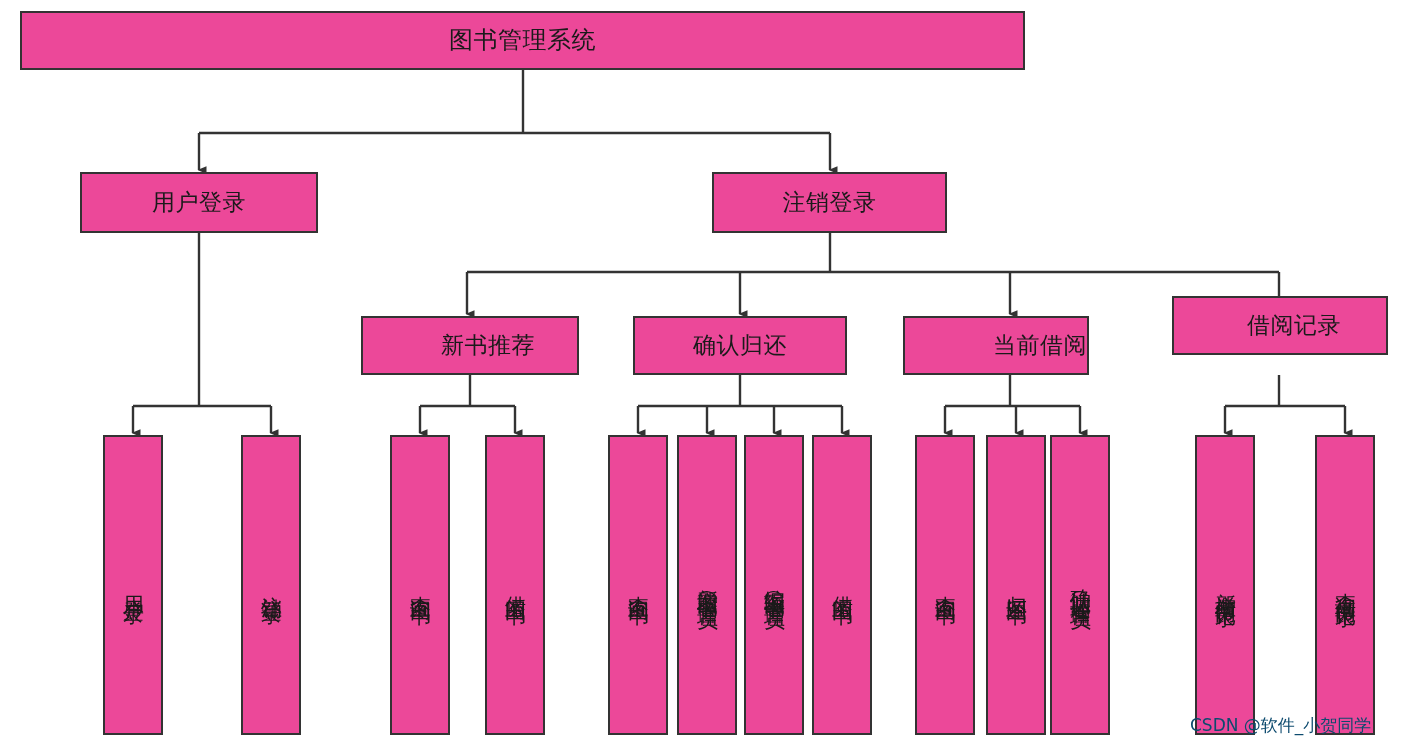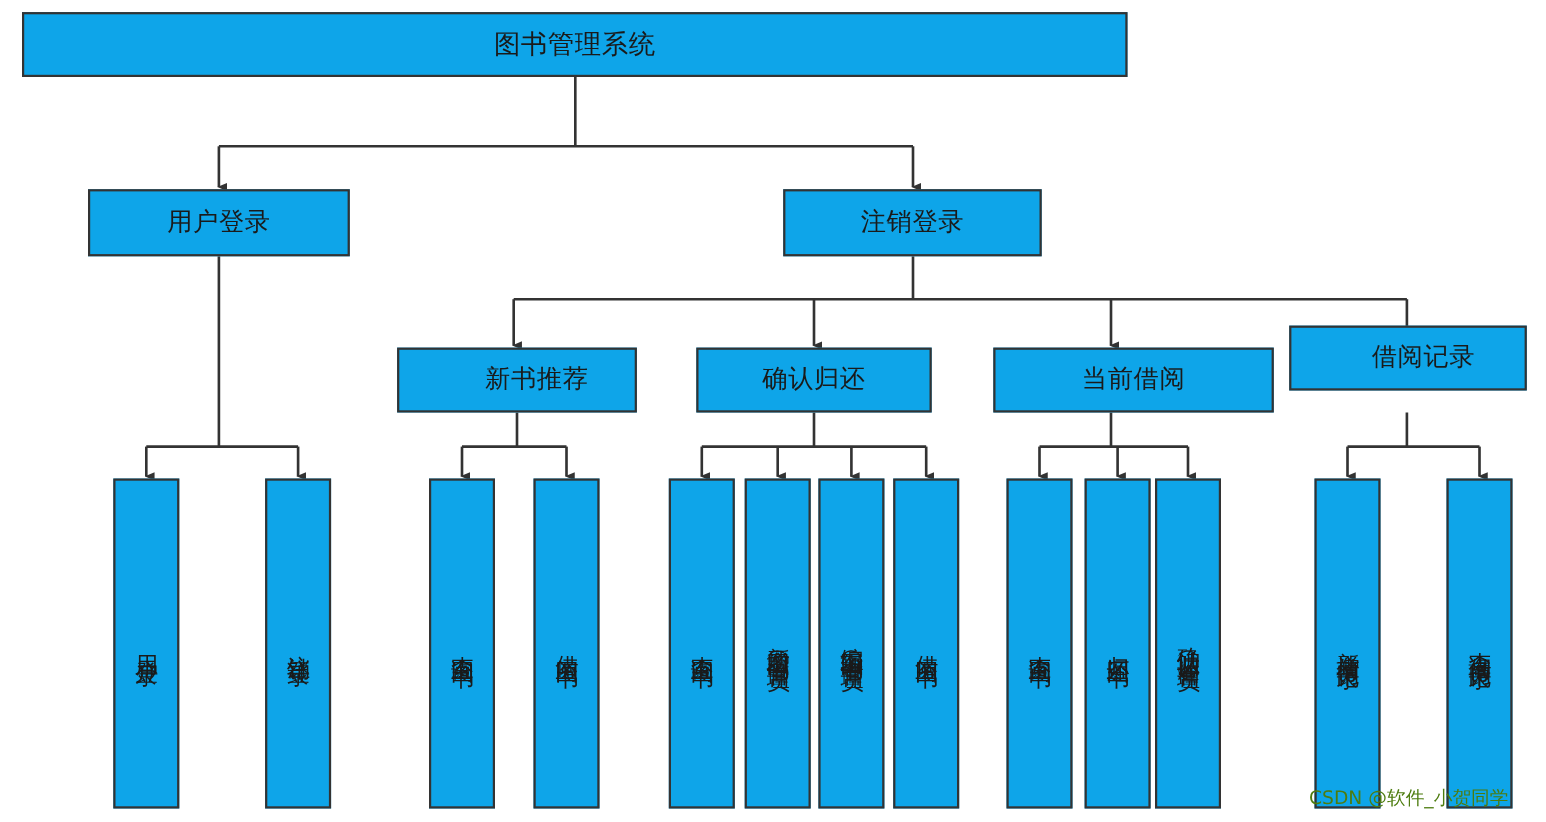--- a/index.html
+++ b/index.html
@@ -23,21 +23,21 @@
     left: 0;
     top: 0;
     width: 1405px;
     height: 747px;
     pointer-events: none;
   }
   .node {
     position: absolute;
     box-sizing: border-box;
     border: 2.4px solid #333333;
-    background: #0ea5e9;
+    background: #ec4899;
     display: flex;
     align-items: center;
     justify-content: center;
     color: #1a1a1a;
     z-index: 2;
   }
   .node .label {
     display: block;
     text-align: center;
     line-height: 1.18;
@@ -60,21 +60,21 @@
     writing-mode: vertical-rl;
     text-orientation: upright;
     font-size: 21px;
     line-height: 1.0;
     letter-spacing: 3px;
     white-space: nowrap;
   }
   .watermark {
     position: absolute;
     font-size: 17px;
-    color: #4d7c0f;
+    color: #0c4a6e;
     white-space: nowrap;
     z-index: 5;
     font-family: "DejaVu Sans", "Liberation Sans", sans-serif;
   }
 </style>
 </head>
 <body>
 
 <div id="canvas">
 
@@ -130,21 +130,21 @@
       </div>
       <div class="node horiz" style="left: 712px; top: 172px; width: 235px; height: 61px;">
         <span class="label">注销登录</span>
       </div>
       <div class="node horiz" style="left: 361px; top: 316px; width: 218px; height: 59px; padding-left: 36px;">
         <span class="label">新书推荐</span>
       </div>
       <div class="node horiz" style="left: 633px; top: 316px; width: 214px; height: 59px;">
         <span class="label">确认归还</span>
       </div>
-      <div class="node horiz" style="left: 903px; top: 316px; width: 255px; height: 59px;">
+      <div class="node horiz" style="left: 903px; top: 316px; width: 186px; height: 59px; justify-content: flex-end;">
         <span class="label">当前借阅</span>
       </div>
       <div class="node horiz" style="left: 1172px; top: 296px; width: 216px; height: 59px; padding-left: 28px;">
         <span class="label">借阅记录</span>
       </div>
       <div class="node vert" style="left: 103px; top: 435px; width: 60px; height: 300px;">
         <span class="label">用户登录</span>
       </div>
       <div class="node vert" style="left: 241px; top: 435px; width: 60px; height: 300px;">
         <span class="label">注销登录</span>

